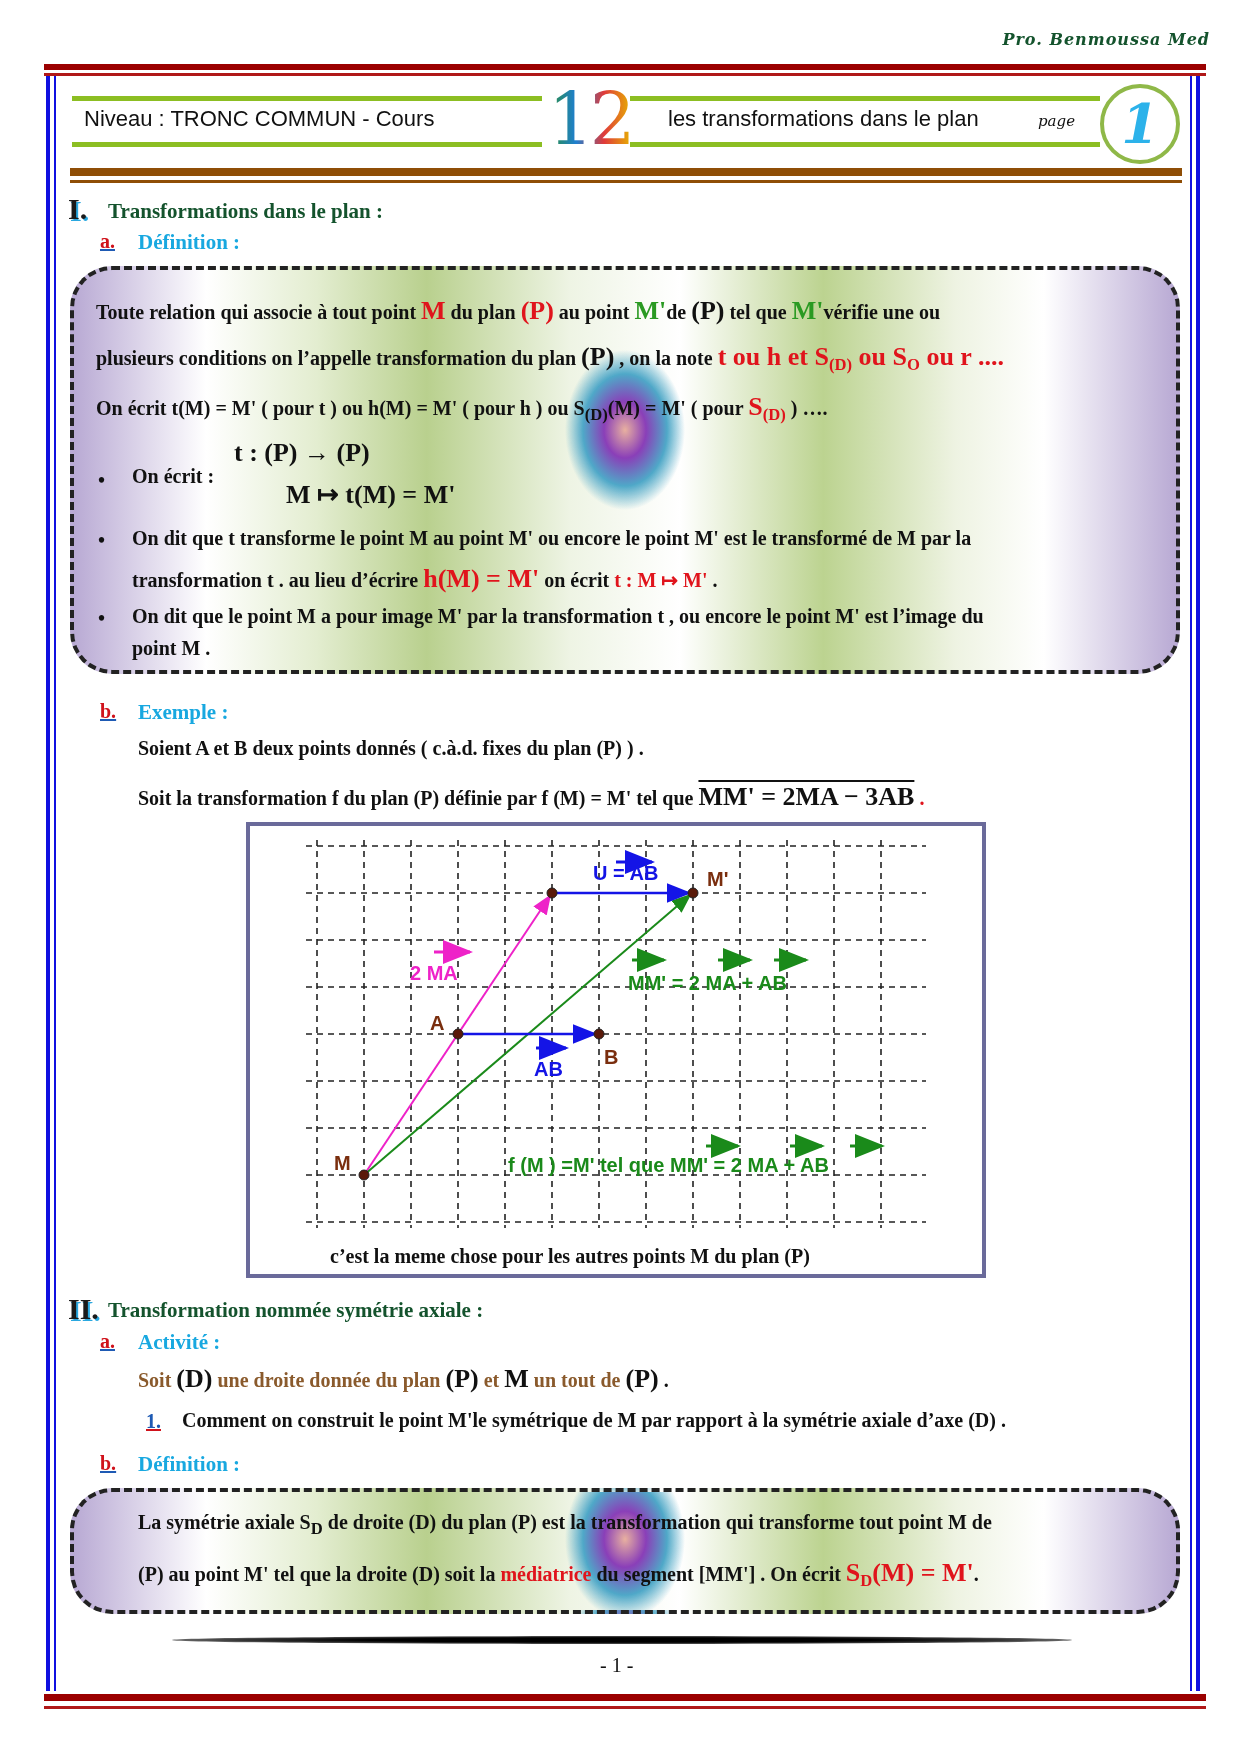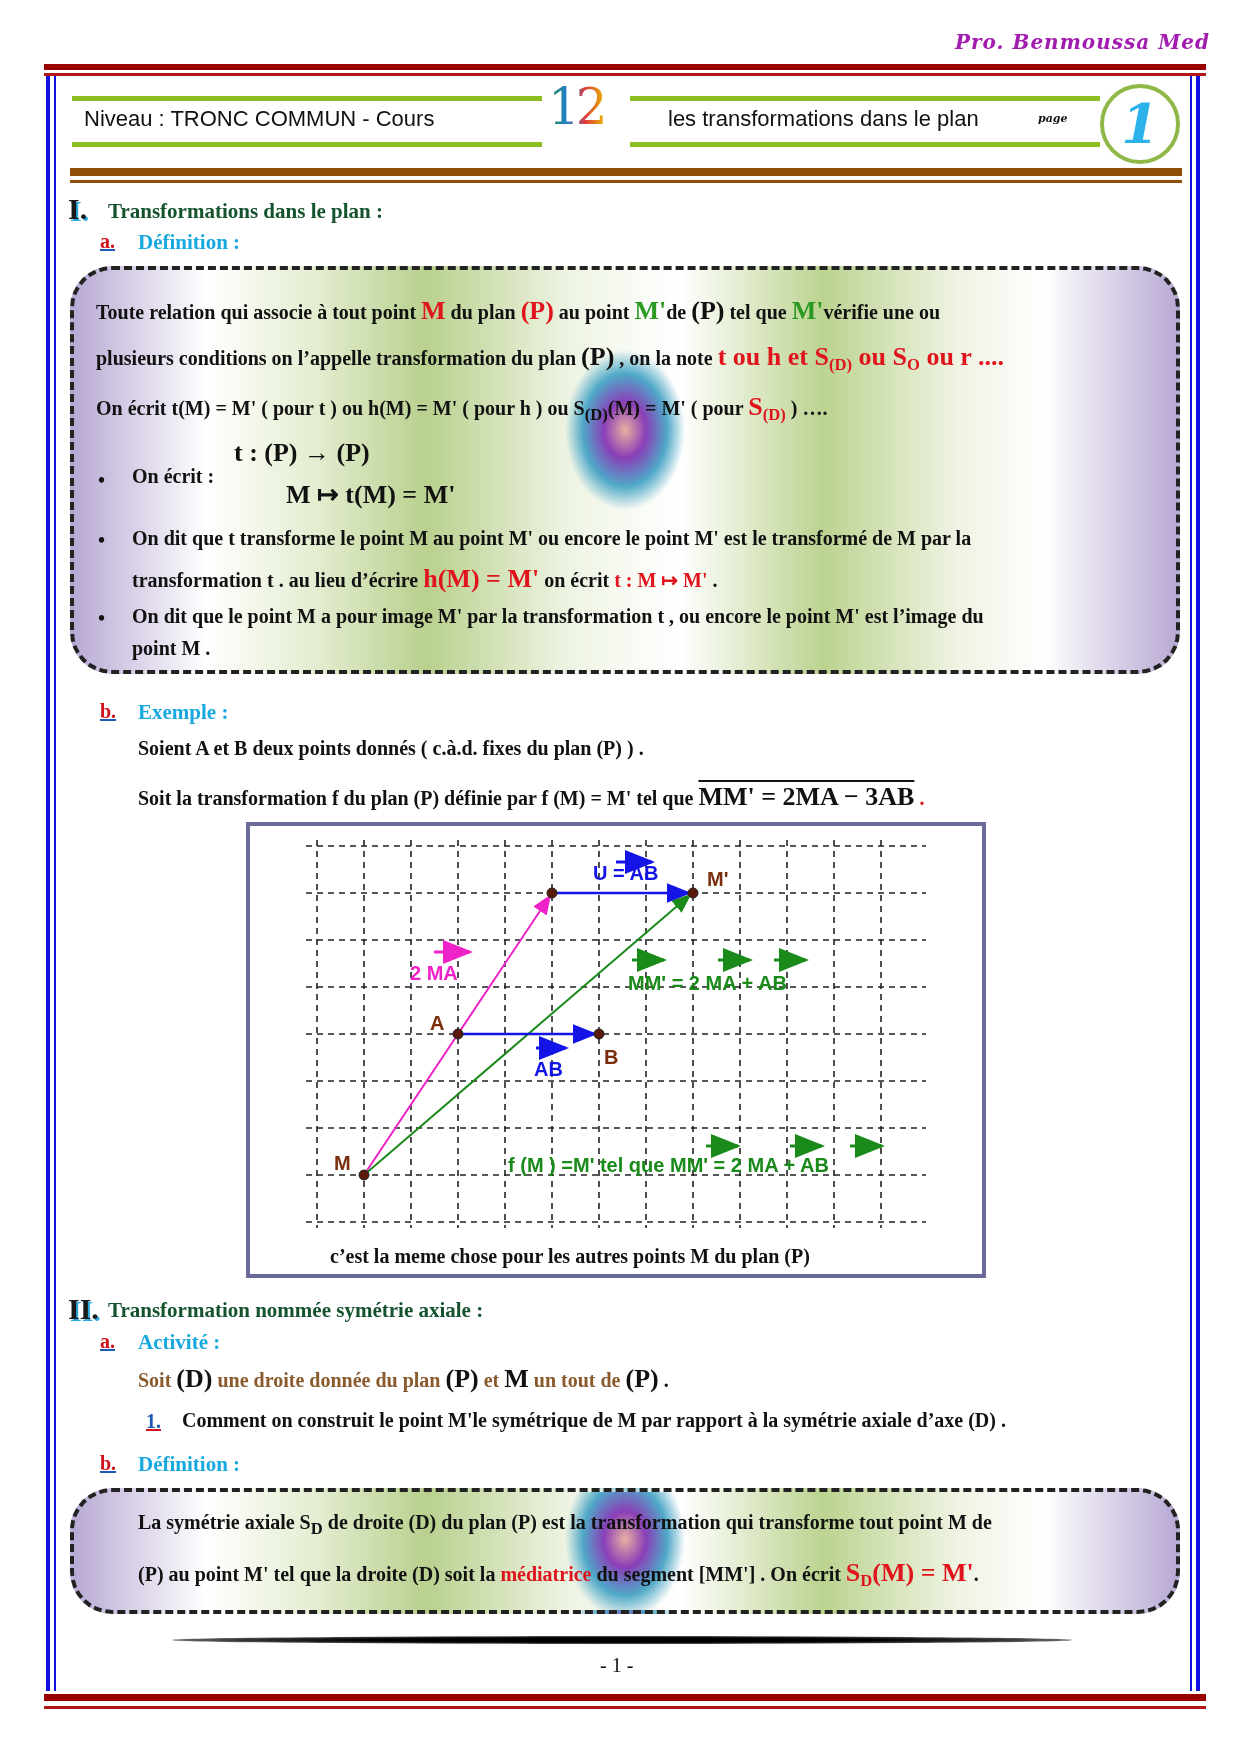--- a/index.html
+++ b/index.html
@@ -1,29 +1,29 @@
 <!DOCTYPE html>
 <html><head>
 <meta charset="utf-8">
 <style>
   html,body{margin:0;padding:0;background:#fff;}
   body{width:1240px;height:1754px;position:relative;overflow:hidden;font-family:"Liberation Serif",serif;color:#111;}
   .abs{position:absolute;}
-  .author{right:30px;top:30px;font-family:"DejaVu Serif",serif;font-style:italic;font-weight:bold;font-size:20px;color:#a21caf;letter-spacing:1px;}
+  .author{right:30px;top:30px;font-family:"DejaVu Serif",serif;font-style:italic;font-weight:bold;font-size:16px;color:#14532d;letter-spacing:1px;}
   .redbar{left:44px;width:1162px;height:6px;background:#9b0000;}
   .redthin{left:44px;width:1162px;height:3px;background:#b01818;}
   .bluerail{width:4px;background:#1010e0;}
   .bluerail2{width:2px;background:#1010e0;}
   .greenline{height:5px;background:#8cbe22;}
   .brownbar{background:#8f4e06;}
   .hdrtext{font-family:"Liberation Sans",sans-serif;font-size:22px;color:#111;}
-  .num12{font-family:"DejaVu Serif",serif;font-size:50px;font-weight:normal;background:linear-gradient(90deg,#2a8f3c,#1f7fd0,#e03a3a,#e7b400);-webkit-background-clip:text;background-clip:text;color:transparent;letter-spacing:-4px;}
+  .num12{font-family:"DejaVu Serif",serif;font-size:72px;font-weight:normal;background:linear-gradient(90deg,#2a8f3c,#1f7fd0,#e03a3a,#e7b400);-webkit-background-clip:text;background-clip:text;color:transparent;letter-spacing:-4px;}
   .pagecircle{width:72px;height:72px;border:4px solid #8fb848;border-radius:50%;background:#fff;display:flex;align-items:center;justify-content:center;}
   .pagecircle span{font-family:"DejaVu Serif",serif;font-style:italic;font-weight:bold;font-size:54px;color:#2cb2ea;}
-  .pagelabel{font-family:"DejaVu Serif",serif;font-style:italic;font-weight:bold;font-size:11px;}
+  .pagelabel{font-family:"DejaVu Serif",serif;font-style:italic;font-weight:normal;font-size:15px;}
   .roman{font-family:"Liberation Serif",serif;font-weight:bold;font-size:30px;color:#1a1a1a;text-shadow:2px 2px 0 #2aa8e0;}
   .sec-title{font-weight:bold;font-size:21px;color:#14532d;}
   .sub-letter{font-weight:bold;font-size:20px;color:#d0121b;text-decoration:underline;text-decoration-color:#1e5ab4;}
   .sub-title{font-weight:bold;font-size:21px;color:#18a8e0;}
   .box{border:4px dashed #222;border-radius:42px;background:
       radial-gradient(ellipse 60px 80px at 50% 40%, #e8b0a0 0%, #8a3fb8 35%, #4fa8c8 70%, rgba(255,255,255,0) 100%),
       linear-gradient(90deg,#b9aad4 0%,#ffffff 12%,#e3edd0 22%,#b9d08e 32%,#eef4e4 45%,#ffffff 55%,#bcd390 68%,#eef3e2 80%,#ffffff 88%,#b9aad4 100%);}
   .p{font-weight:bold;font-size:20px;line-height:1;white-space:nowrap;}
   .big{font-size:26px;}
   .red{color:#e0141c;}

